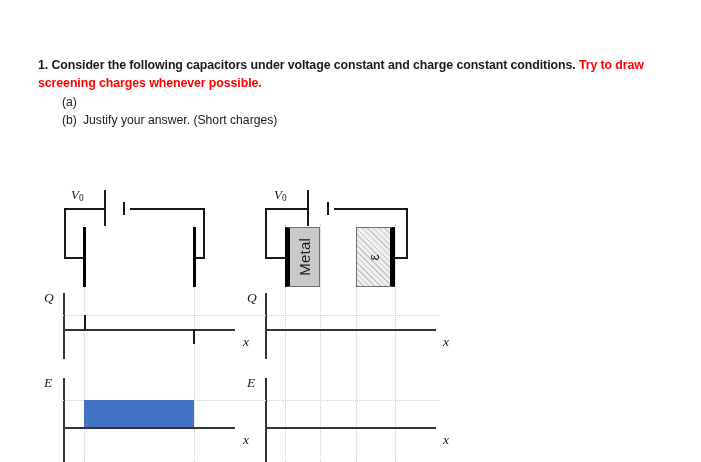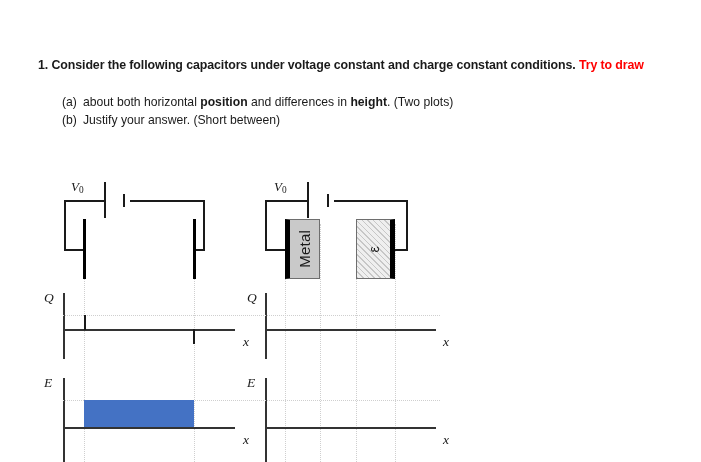--- a/index.html
+++ b/index.html
@@ -80,21 +80,21 @@
   
   .guide {
     position: absolute;
     width: 0;
     border-left: 1px dotted #cfcfcf;
     top: 46px;
     height: 238px;
   }
 
   
-  .circuit { position: absolute; left: 0; top: 0; width: 230px; height: 112px; text-decoration: underline; }
+  .circuit { position: absolute; left: 0; top: 8px; width: 230px; height: 112px; text-decoration: underline; }
   .wire {
     position: absolute;
     background: #1a1a1a;
   }
   .wire.h { height: 1.6px; }
   .wire.v { width: 1.6px; }
 
   .batt-long {
     position: absolute;
     width: 1.7px;
@@ -191,35 +191,35 @@
     position: absolute;
   }
 </style>
 </head>
 <body>
 
 <div id="question-block">
   <div class="q-line">
     <span>1. Consider the following capacitors under voltage constant and charge constant conditions. </span><span class="red">Try to draw</span>
   </div>
+  <div class="q-line red">screening charges whenever possible.</div>
 </div>
 
 <div id="sub-questions">
 
   <div class="sub-item">
     <div class="sub-marker">(a)</div>
     <div class="sub-text">
-      <div><span>about both horizontal </span><span class="bold">position</span><span> and differences in </span><span class="bold">height</span><span>.  (Two plots)</span></div>
     </div>
   </div>
 
   <div class="sub-item">
     <div class="sub-marker">(b)</div>
     <div class="sub-text">
-      <div>Justify your answer.  (Short between)</div>
+      <div>Justify your answer.  (Short charges)</div>
     </div>
   </div>
 
 </div>
 
 <div id="figure-area">
 
   <div class="panel" id="panel-left">
 
     <div class="guide" style="left:46px;"></div>

